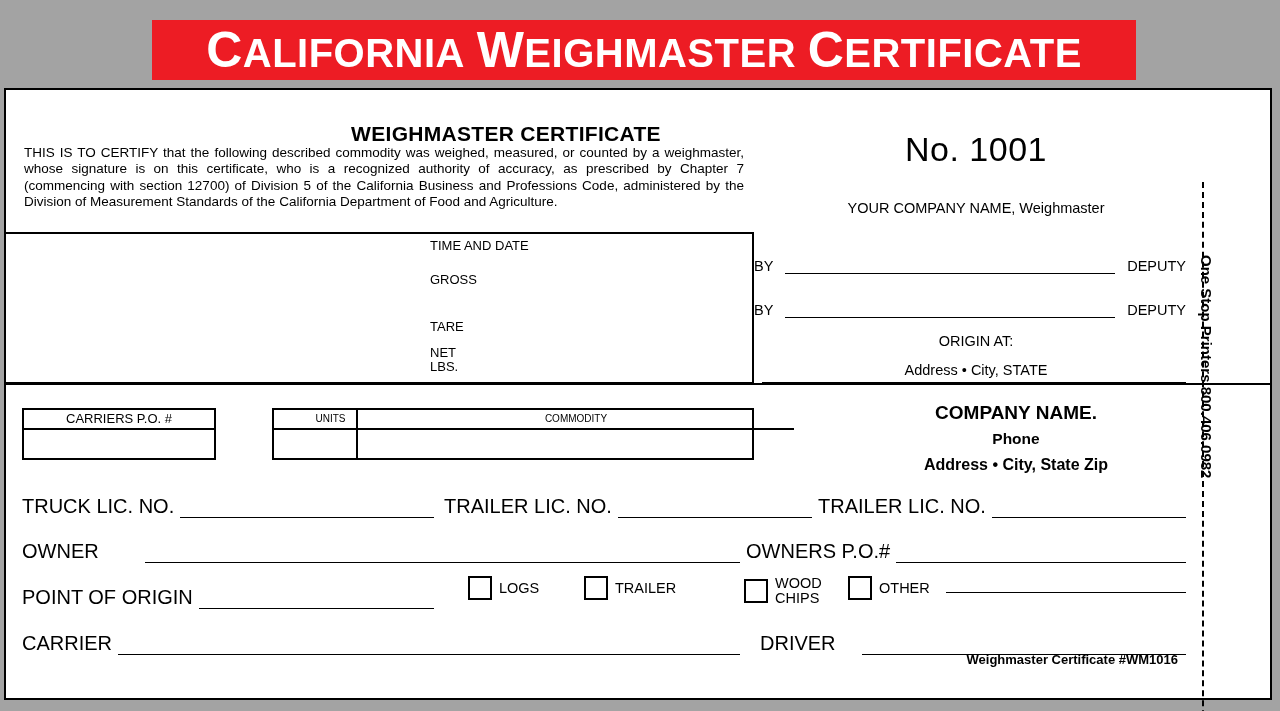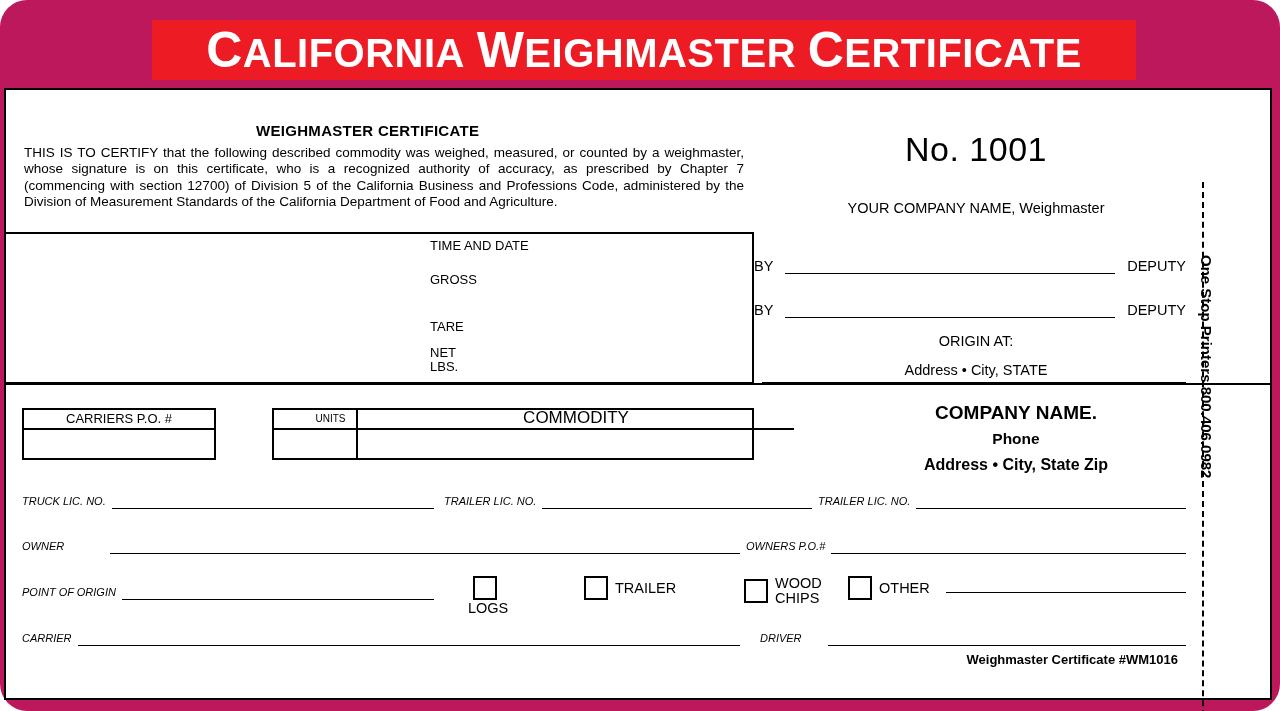--- a/index.html
+++ b/index.html
@@ -11,22 +11,21 @@
     width: 1280px;
     height: 711px;
     font-family: "Liberation Sans", sans-serif;
     color: #000000;
     overflow: hidden;
   }
   #page {
     position: relative;
     width: 1280px;
     height: 711px;
-    background: #be185d;
-    border-radius: 27px;
+    background: #a3a3a3;
   }
 
   
   .title-banner {
     position: absolute;
     left: 152px;
     top: 20px;
     width: 984px;
     height: 60px;
     background: #ed1c24;
@@ -57,21 +56,22 @@
     box-sizing: border-box;
     background: #ffffff;
   }
 
   
   .cert-head {
     position: absolute;
     left: 250px;
     top: 32px;
     width: 500px;
-    font-size: 15px;
+    text-align: center;
+    font-size: 21px;
     font-weight: bold;
     letter-spacing: 0.3px;
   }
   .cert-body {
     position: absolute;
     left: 18px;
     top: 55px;
     width: 720px;
     font-size: 13.5px;
     line-height: 1.22;
@@ -219,21 +219,21 @@
   }
   .uc-hdr-commodity {
     position: absolute;
     left: 352px;
     top: 318px;
     width: 436px;
     height: 22px;
     border-bottom: 2px solid #000;
     box-sizing: border-box;
     display: flex; align-items: center; justify-content: center;
-    font-size: 17px;
+    font-size: 10px;
   }
   .uc-vsplit {
     position: absolute;
     left: 350px;
     top: 340px;
     width: 0;
     height: 30px;
     border-left: 2px solid #000;
   }
 
@@ -262,24 +262,24 @@
     top: 366px;
     width: 480px;
     text-align: center;
     font-size: 16px;
     font-weight: bold;
   }
 
   
   .field {
     position: absolute;
-    font-size: 11px;
+    font-size: 20px;
     display: flex;
+    align-items: flex-end;
     white-space: nowrap;
-    font-style: italic;
   }
   .field .lbl { padding-right: 6px; }
   .field .rule {
     border-bottom: 1.5px solid #000;
     height: 13px;
     flex: 1;
   }
 
   
   .row-truck   { left: 16px;  top: 405px; width: 412px; }
@@ -301,21 +301,21 @@
     font-size: 14.5px;
   }
   .cbox {
     width: 24px;
     height: 24px;
     border: 2px solid #000;
     box-sizing: border-box;
     margin-right: 7px;
     background: #fff;
   }
-  .cb-logs    { left: 462px; top: 486px; flex-direction: column; }
+  .cb-logs    { left: 462px; top: 486px; }
   .cb-sawdust { left: 578px; top: 486px; }
   .cb-wood    { left: 718px; top: 486px; padding-left: 20px; }
   .cb-other   { left: 842px; top: 486px; }
   .two-line {
     line-height: 1.05;
     font-size: 14.5px;
   }
   .other-rule {
     position: absolute;
     left: 940px;

